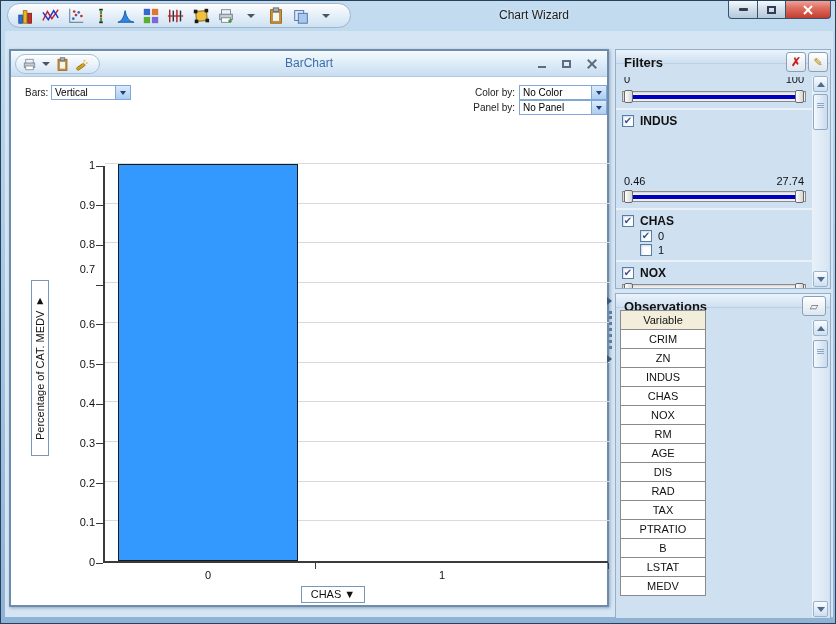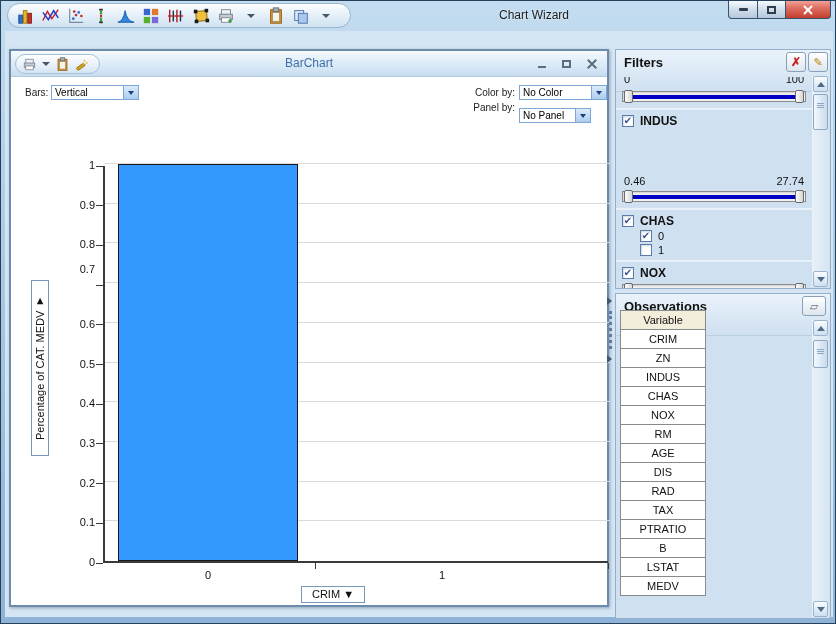--- a/index.html
+++ b/index.html
@@ -47,47 +47,47 @@
   .bc-x { position:relative; width:10px; height:10px; }
   .bc-x::before,.bc-x::after { content:""; position:absolute; left:4px; top:-1px; width:2px; height:12px; background:#5d6d7e; }
   .bc-x::before { transform:rotate(45deg);} .bc-x::after { transform:rotate(-45deg);}
 
   .ctl-label { font-size:10px; color:#222; }
   .dd { display:flex; border:1px solid #7fa8d9; background:#fff; height:15px; }
   .dd .val { flex:1; font-size:10px; padding:1px 3px; white-space:nowrap; overflow:hidden; }
   .dd .btn { width:15px; border-left:1px solid #7fa8d9; display:flex; align-items:center; justify-content:center;
     background:linear-gradient(180deg,#dcebfb,#accdf0); }
   .dd .btn i { width:0;height:0;border-left:3px solid transparent;border-right:3px solid transparent;border-top:4px solid #1c3f80; }
-  #dd-bars { position:absolute; left:40px; top:34px; width:88px; }
+  #dd-bars { position:absolute; left:40px; top:34px; width:80px; }
   .lbl-bars { position:absolute; left:14px; top:36px; }
   .lbl-colorby { position:absolute; left:430px; top:36px; width:74px; text-align:right; }
   .lbl-panelby { position:absolute; left:430px; top:51px; width:74px; text-align:right; }
   #dd-colorby { position:absolute; left:508px; top:34px; width:88px; }
-  #dd-panelby { position:absolute; left:508px; top:57px; width:72px;gap:8px; }
+  #dd-panelby { position:absolute; left:508px; top:49px; width:88px;gap:8px; }
 
   
   #plot { position:absolute; left:92px; top:115px; width:505px; height:397px;
     border-left:2px solid #3a3a3a; border-bottom:2px solid #3a3a3a; }
   .gridline { position:absolute; left:0; width:505px; height:1px; background:#dadada; }
   .ytick { position:absolute; left:-9px; width:7px; height:1px; background:#3a3a3a; }
   .ylab { position:absolute; left:-48px; width:38px; text-align:right; font-size:11px; color:#111; }
   .xtick { position:absolute; width:1px; height:6px; background:#3a3a3a; }
   .xcat { position:absolute; width:40px; text-align:center; font-size:11px; color:#111; }
   .bar { position:absolute; bottom:0; border:1px solid #1a1a1a; }
   .ylabel-box { position:absolute; left:20px; top:229px; width:18px; height:176px; border:1px solid #7a96b8;
     background:#fff; writing-mode:vertical-rl; transform:rotate(180deg); text-align:center;
     font-size:11px; color:#111; line-height:16px; }
   .xlabel-box { position:absolute; left:290px; top:535px; width:64px; height:17px; border:1px solid #7a96b8;
     background:#fff; text-align:center; font-size:11px; color:#111; line-height:15px; }
 
   
   .panel { position:absolute; border:1px solid #93afc9; background:#cfe0f1; }
   #filters-panel { left:614px; top:48px; width:216px; height:240px; }
   #obs-panel { left:614px; top:292px; width:216px; height:326px; }
-  .panel-header { position:relative; height:42px; background:linear-gradient(180deg,#eaf3fb,#cfe0f1);
+  .panel-header { position:relative; height:14px; background:linear-gradient(180deg,#eaf3fb,#cfe0f1);
     border-bottom:1px solid #bcd0e4; }
   .panel-title { position:absolute; left:8px; top:5px; font-size:13px; font-weight:bold; color:#111; }
   .hdr-btn { position:absolute; top:2px; width:20px; height:20px; border:1px solid #8aa0b8; border-radius:3px;
     background:linear-gradient(180deg,#fff,#dde6ef); display:flex; align-items:center; justify-content:center;
     font-size:12px; }
   .redx { color:#cc1f1f; font-weight:bold; }
   .pencil { color:#b8860b; font-size:11px; }
   .eraser-glyph { color:#6a6a78; font-size:11px; }
 
   .scrollbar { position:absolute; right:1px; width:17px; background:linear-gradient(90deg,#e9f1f9,#d7e5f2); }
@@ -340,21 +340,21 @@
         <div class="ytick" style="top: 39.2px;"></div>
         <div class="ylab" style="top: 32.7px;">0.9</div>
         <div class="ytick" style="top: -0.5px;"></div>
         <div class="ylab" style="top: -7px;">1</div>
         <div class="bar" style="left: 13px; width: 180px; height: 397px; background: rgb(51, 153, 255);"></div>
         <div class="xcat" style="left: 83px; top: 403px;">0</div>
         <div class="xcat" style="left: 317px; top: 403px;">1</div>
         <div class="xtick" style="left: 210px; top: 397px;"></div>
         <div class="xtick" style="left: 503px; top: 397px;"></div>
       </div>
-    <div class="xlabel-box">CRIM ▼</div>
+    <div class="xlabel-box">CHAS ▼</div>
   </div>
 
   <div id="splitter">
     <div class="split-arrow"></div>
     <div class="split-grip"></div>
     <div class="split-arrow"></div>
   </div>
 
   <div id="filters-panel" class="panel">
     <div class="panel-header">

